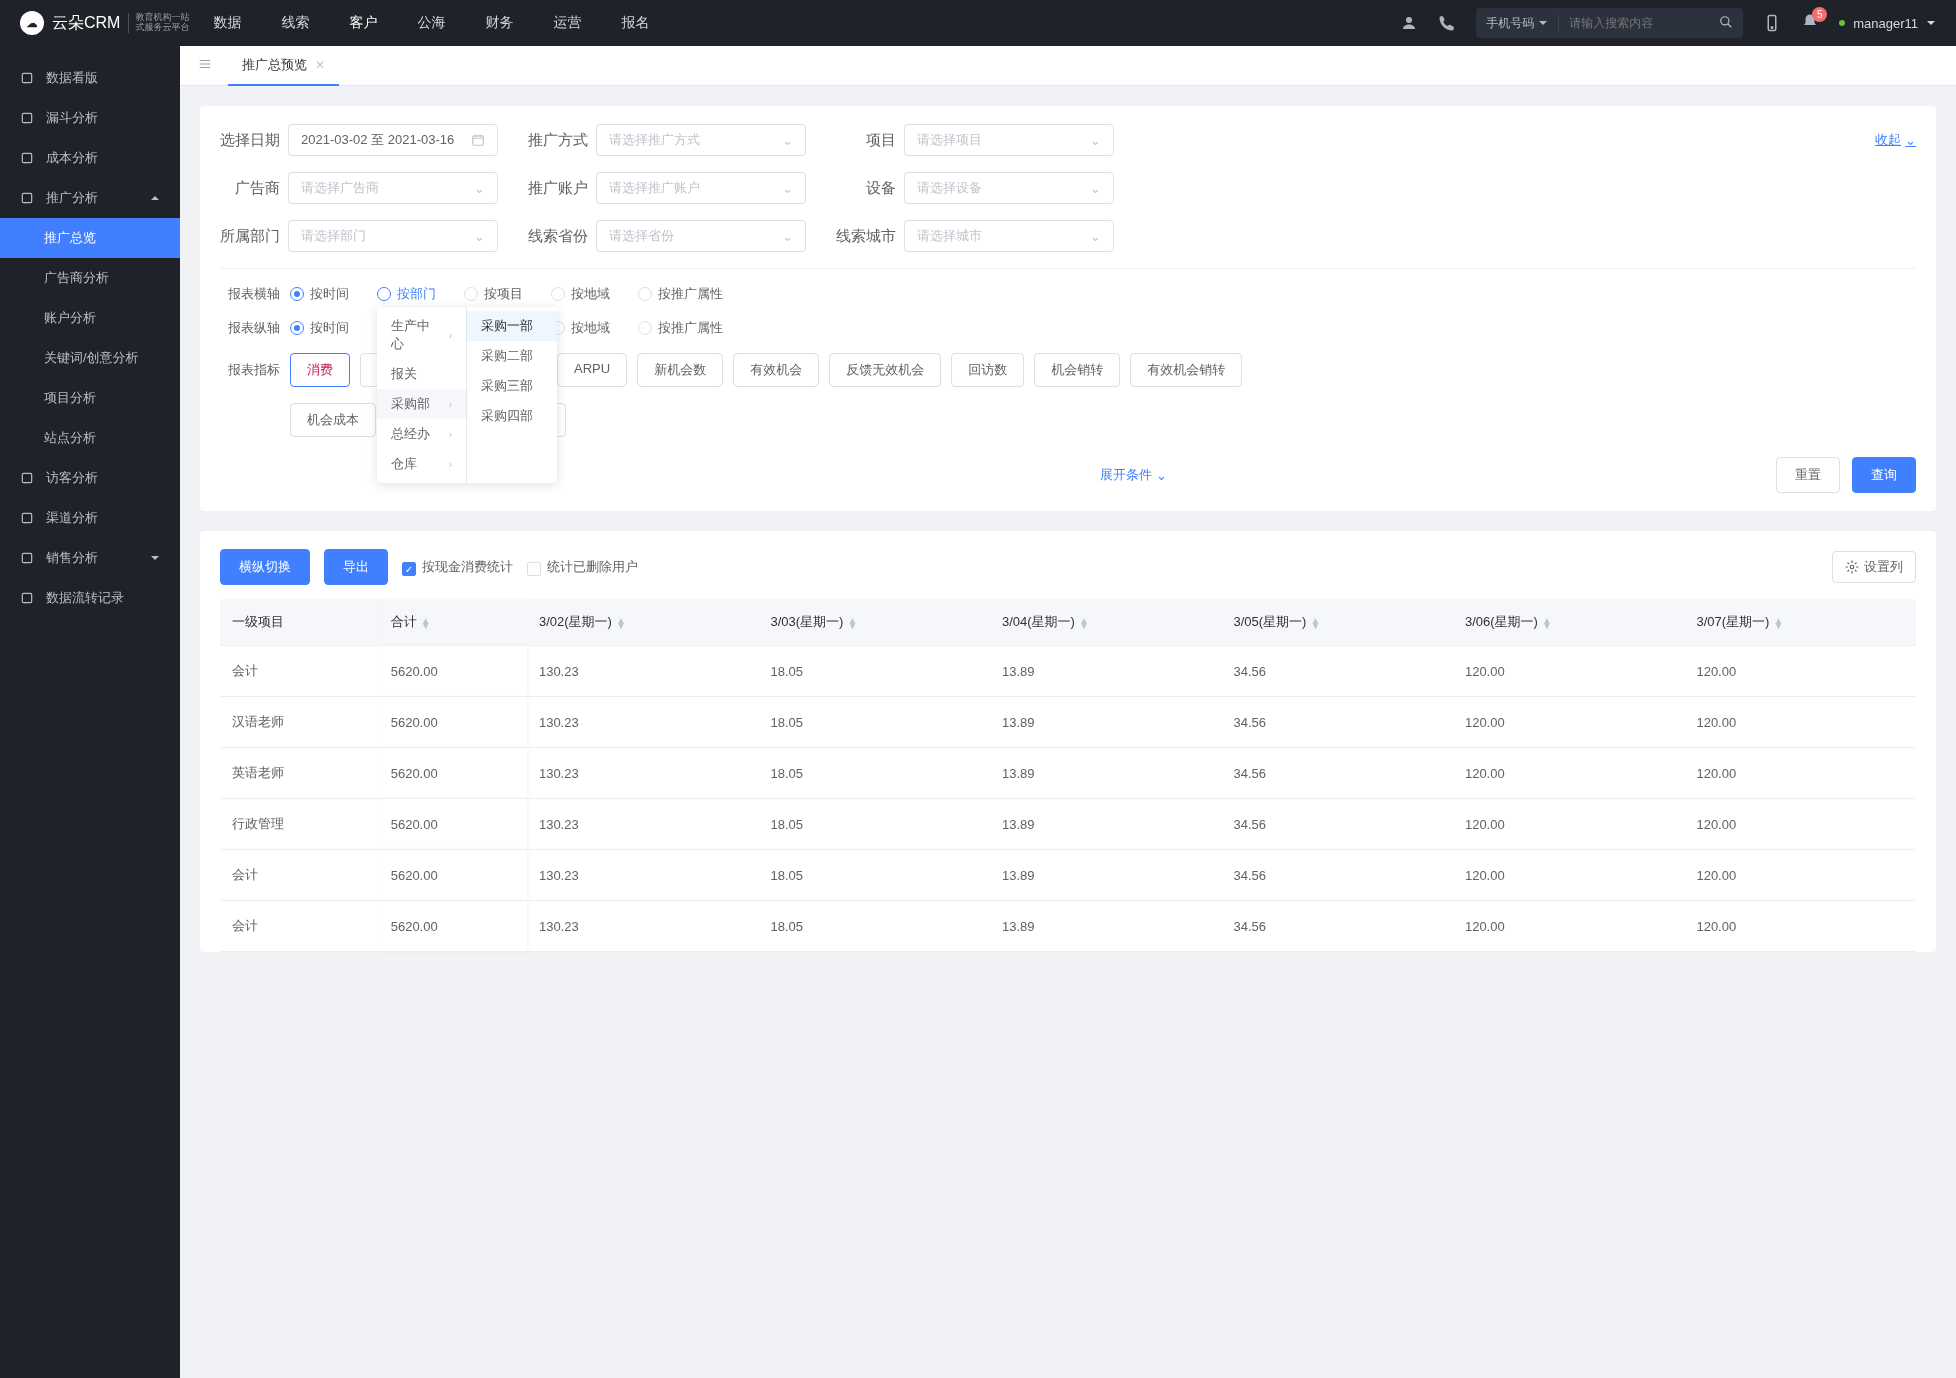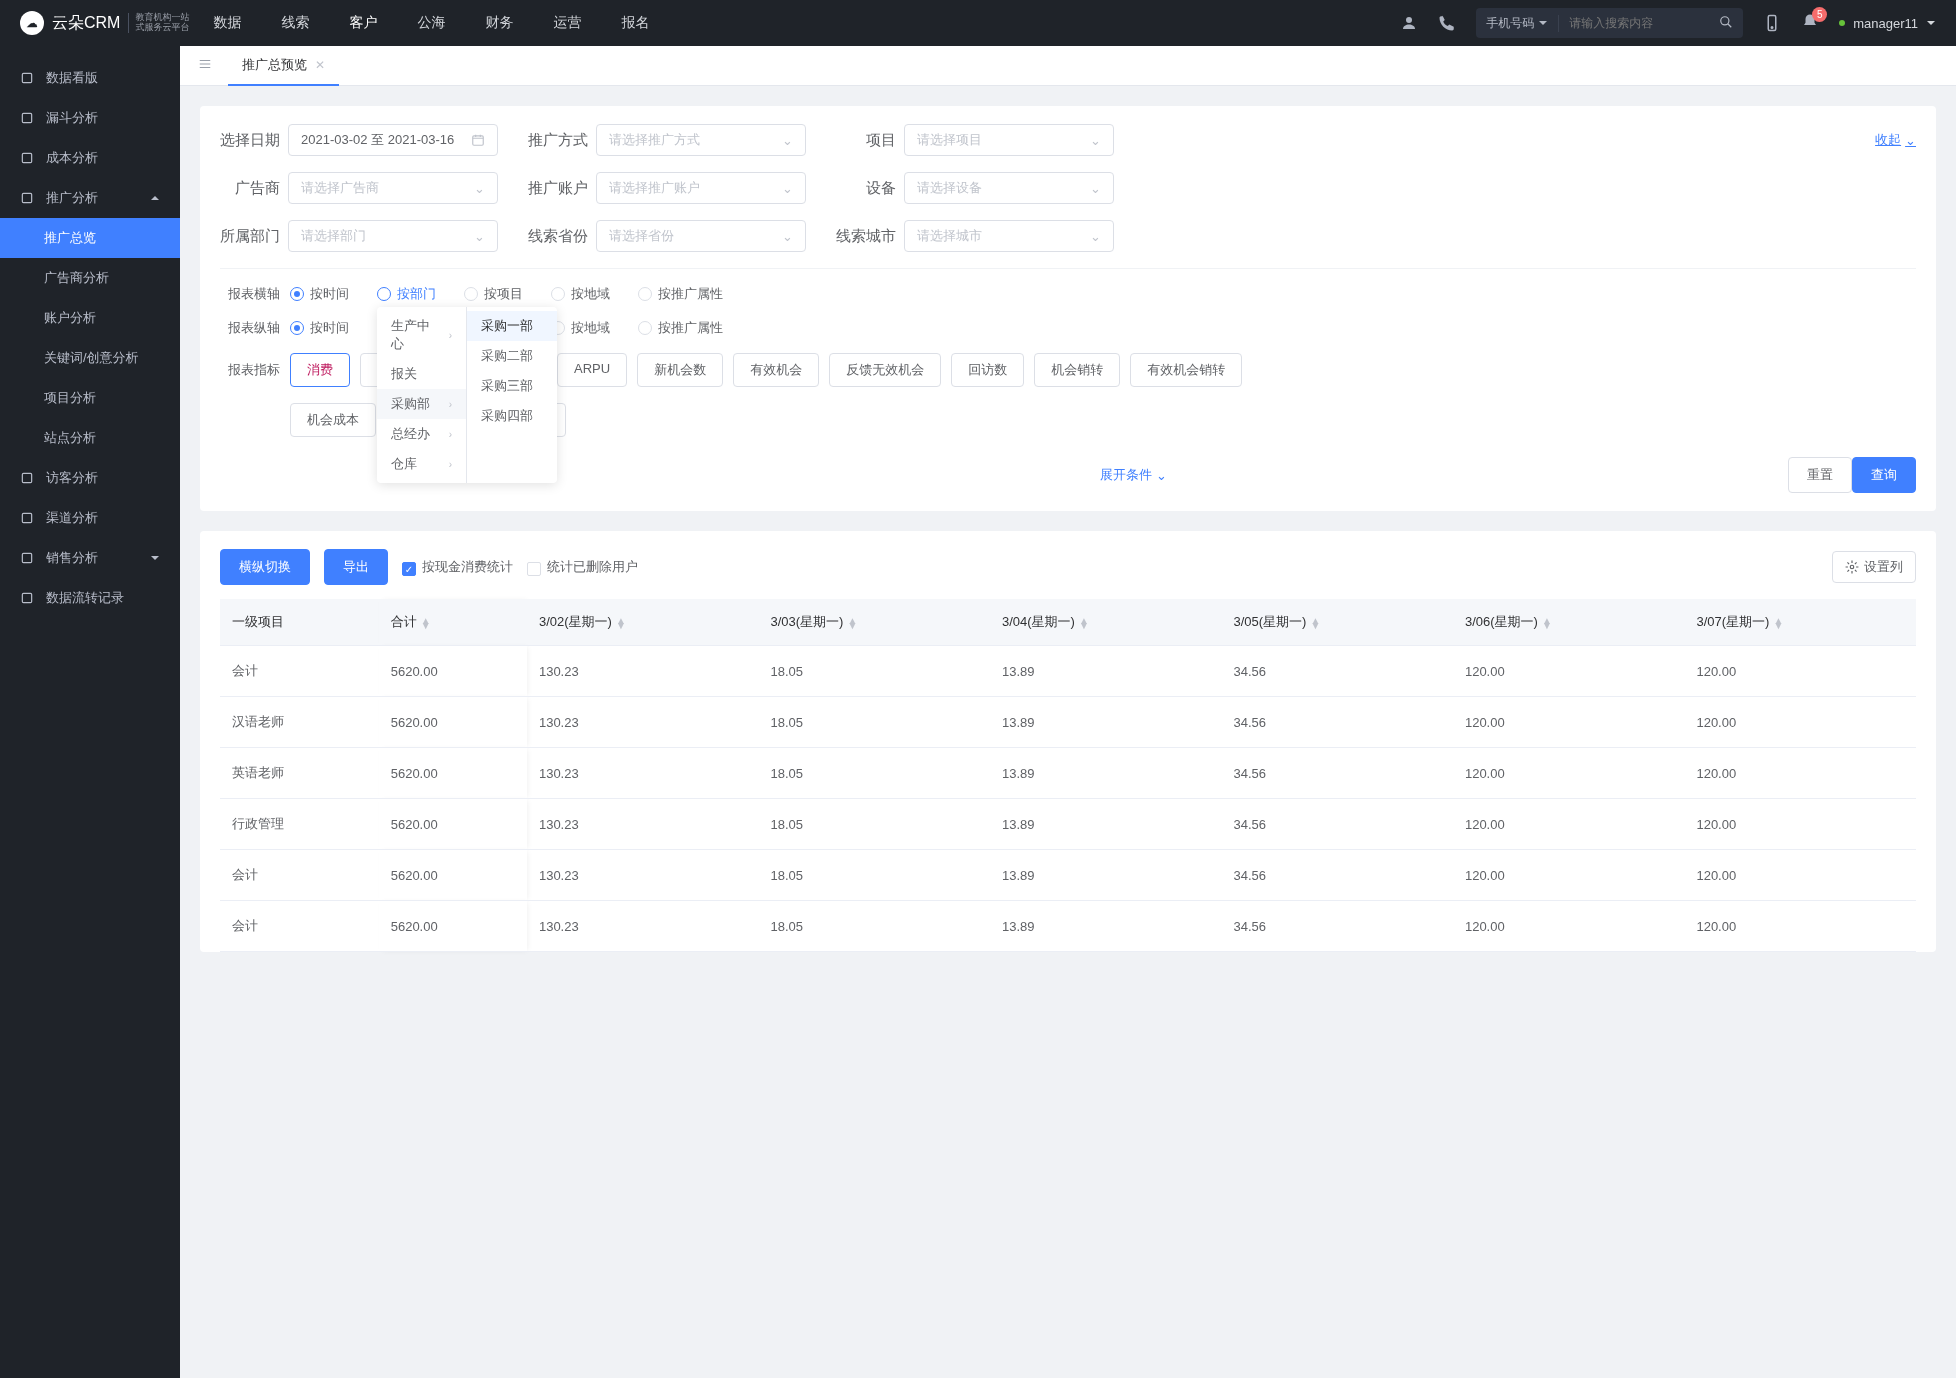--- a/index.html
+++ b/index.html
@@ -81,21 +81,21 @@
 .cascader-item.active { background: #f5f7fa; color: #606266; }
 .cascader-item.highlight { background: #f0f6ff; color: #303133; text-align: right; }
 .cascader-arrow { color: #c0c4cc; font-size: 10px; }
 
 
 .metric-row { display: flex; align-items: center; gap: 10px; margin-bottom: 16px; flex-wrap: wrap; }
 .metric-tag { border: 1px solid #dcdfe6; border-radius: 4px; padding: 7px 16px; font-size: 13px; color: #606266; cursor: pointer; }
 .metric-tag.selected { border-color: #4080ff; color: #be185d; }
 
 
-.actions { display: flex; align-items: center; justify-content: flex-end; margin-top: 20px; }
+.actions { display: flex; align-items: center; justify-content: flex-end; gap: 12px; margin-top: 20px; }
 .link-expand { color: #4080ff; font-size: 13px; display: flex; align-items: center; gap: 4px; cursor: pointer; margin-right: auto; margin-left: 880px; }
 .btn { border-radius: 4px; padding: 8px 18px; font-size: 13px; cursor: pointer; border: 1px solid #dcdfe6; background: #fff; color: #606266; }
 .btn.primary { background: #4080ff; border-color: #4080ff; color: #fff; }
 
 
 .table-panel { background: #fff; border-radius: 4px; padding: 18px 20px 0; margin-top: 20px; }
 .table-toolbar { display: flex; align-items: center; gap: 14px; margin-bottom: 14px; }
 .checkbox { display: flex; align-items: flex-end; gap: 6px; font-size: 13px; color: #606266; cursor: pointer; }
 .checkbox-box { width: 14px; height: 14px; border: 1px solid #dcdfe6; border-radius: 2px; display: flex; align-items: center; justify-content: center; }
 .checkbox.checked .checkbox-box { background: #4080ff; border-color: #4080ff; }

